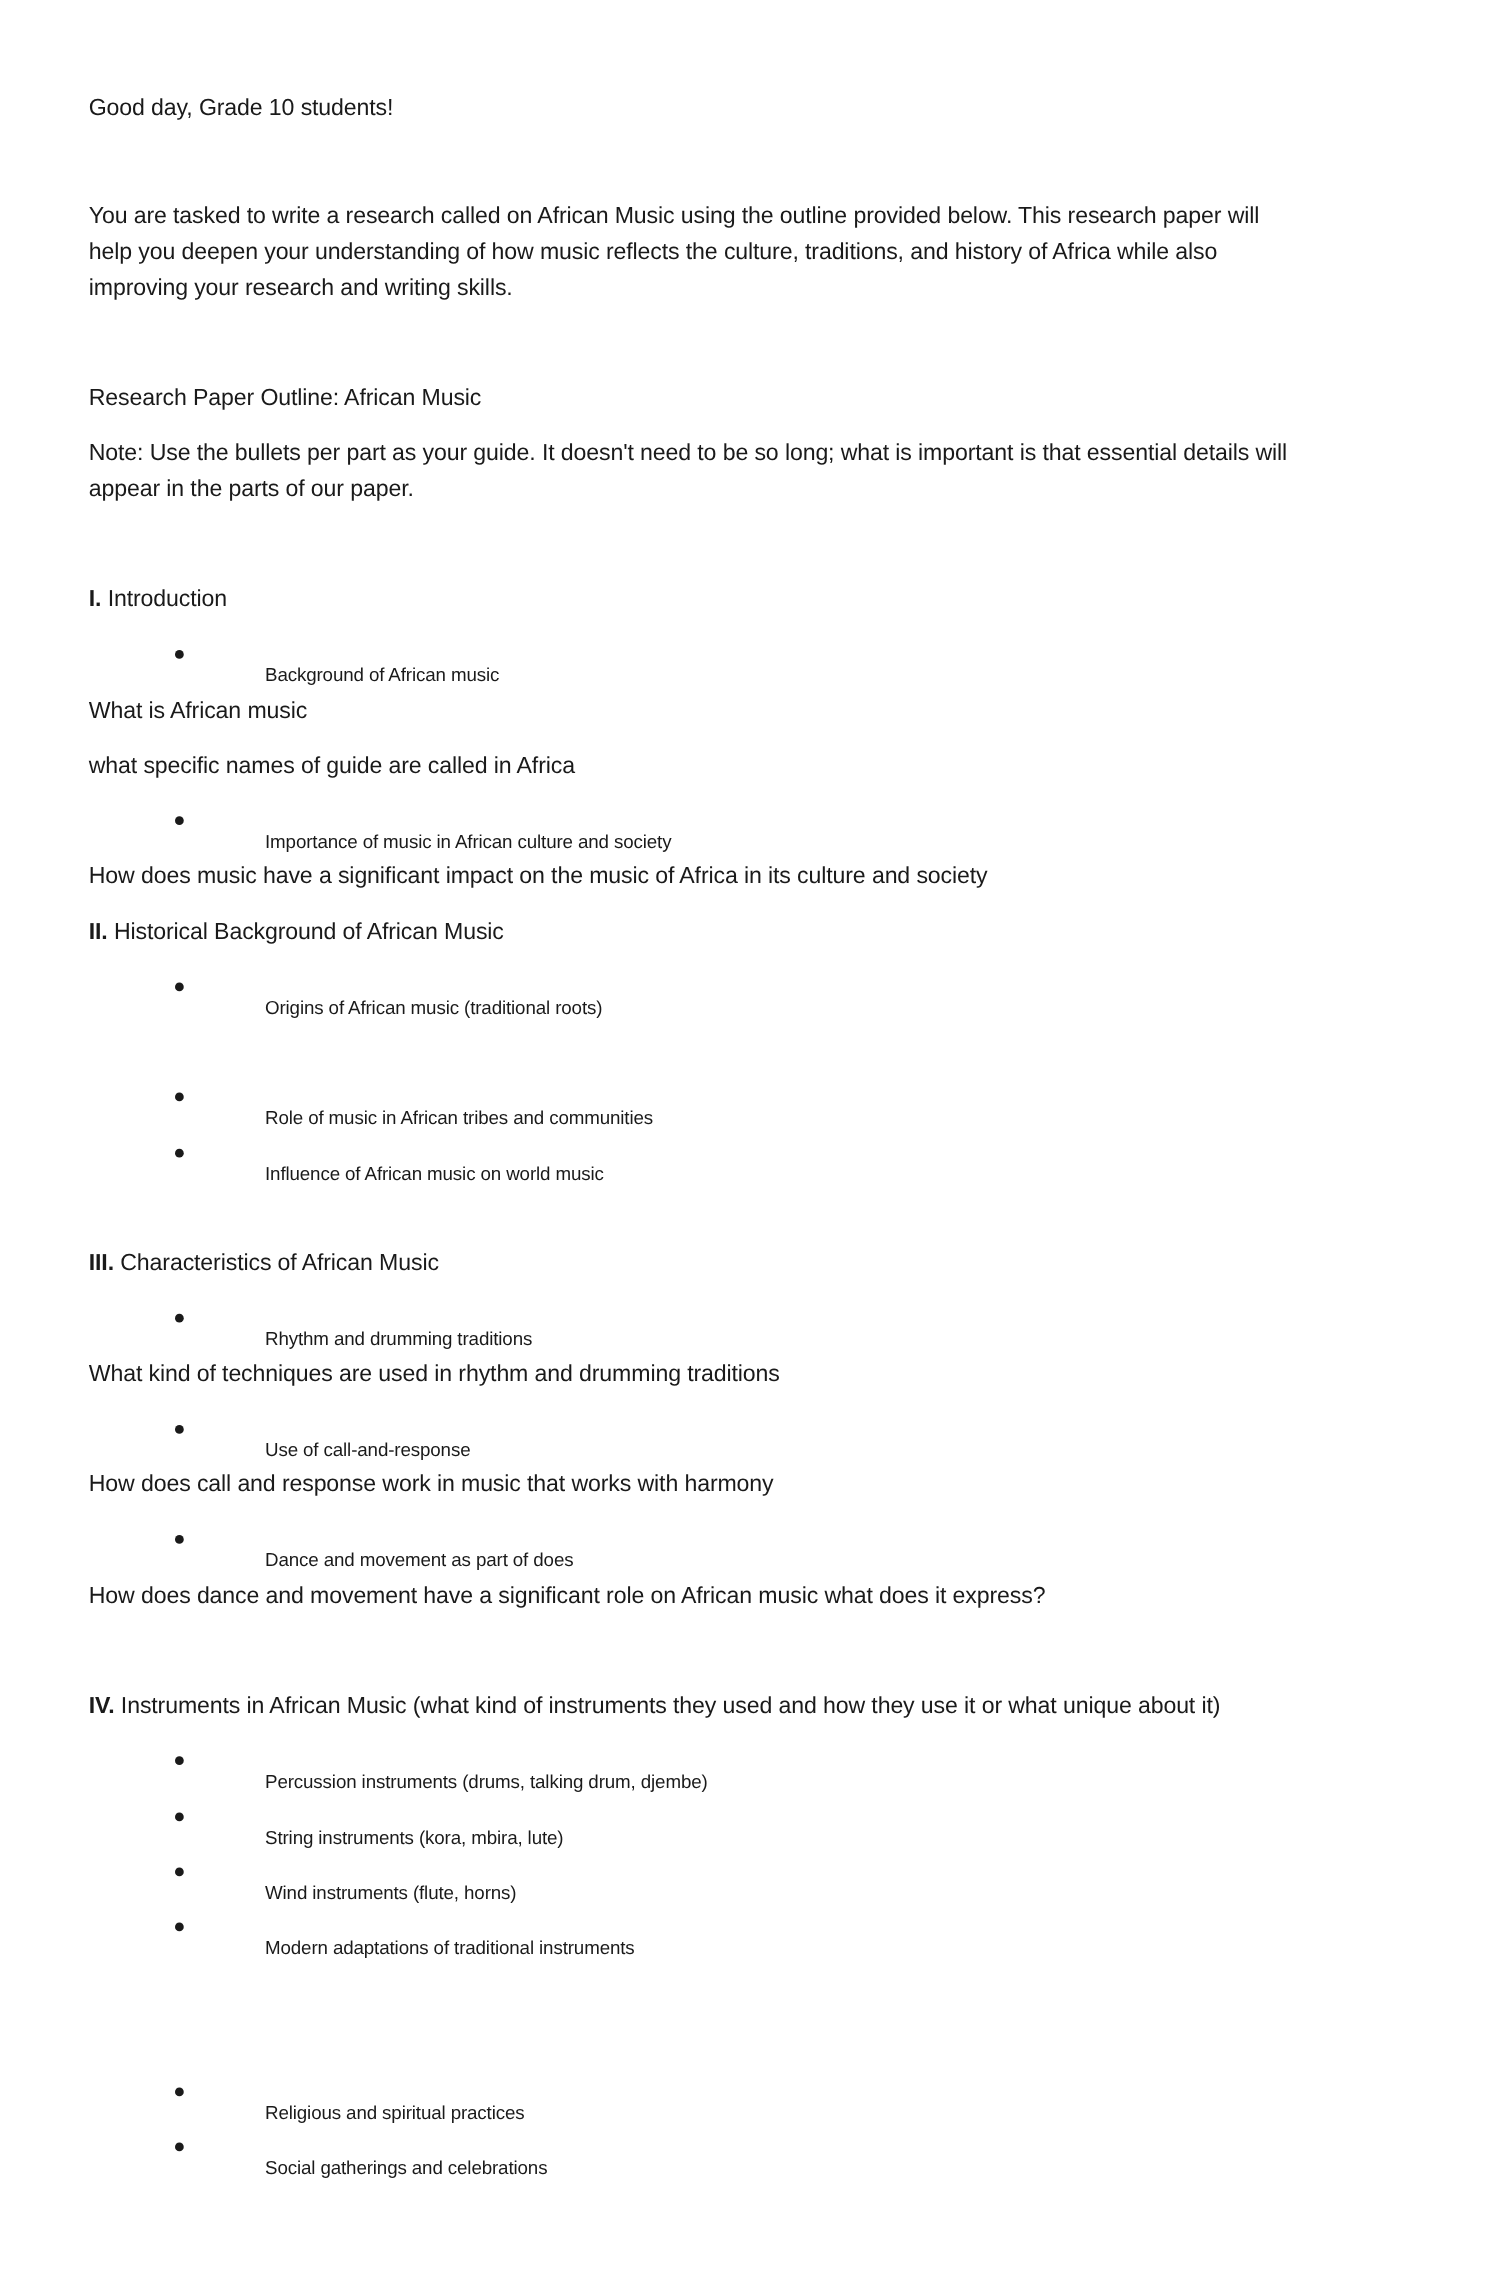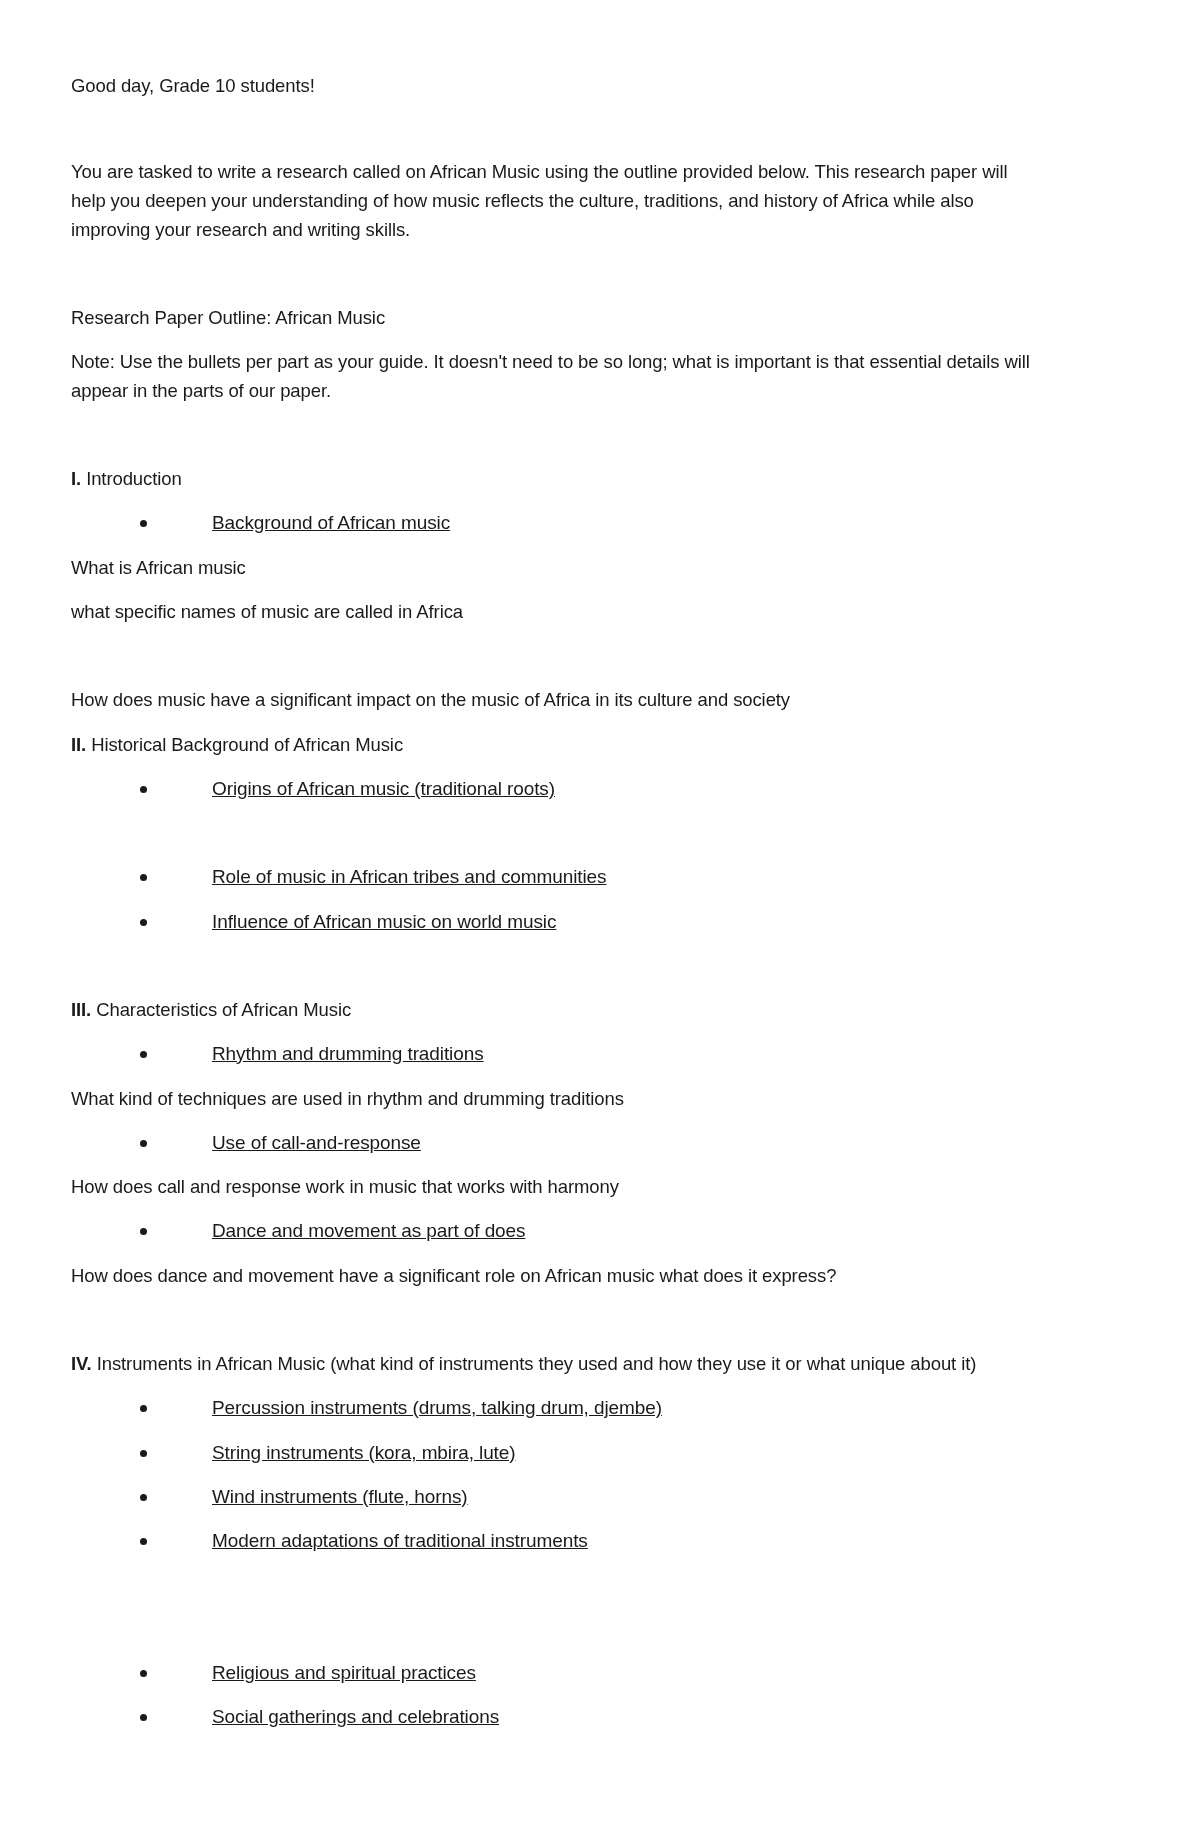--- a/index.html
+++ b/index.html
@@ -41,26 +41,25 @@
       left: 140px;
       top: 9px;
       width: 7px;
       height: 7px;
       border-radius: 50%;
       background: #1a1a1a;
     }
     .bullet-text {
       position: absolute;
       left: 212px;
-      top: 0;
-      font-size: 19px;
+      top: 18px;
+      font-size: 15px;
       line-height: 24px;
       white-space: nowrap;
       letter-spacing: -0.1px;
-      text-decoration: underline;
     }
     .roman {
       font-weight: bold;
     }
   </style>
 </head>
 <body>
 
 <div class="page">
 
@@ -77,21 +76,25 @@
 
   <div class="line" style="top:467px">
     <span class="roman">I.</span>
     <span>Introduction</span>
   </div>
   <div class="bullet-row" style="top:511px">
     <span class="bullet-dot"></span>
     <span class="bullet-text">Background of African music</span>
   </div>
   <div class="line" style="top:556px">What is African music</div>
-  <div class="line" style="top:600px">what specific names of music are called in Africa</div>
+  <div class="line" style="top:600px">what specific names of guide are called in Africa</div>
+  <div class="bullet-row" style="top:644px">
+    <span class="bullet-dot"></span>
+    <span class="bullet-text">Importance of music in African culture and society</span>
+  </div>
   <div class="line" style="top:688px">How does music have a significant impact on the music of Africa in its culture and society</div>
 
   <div class="line" style="top:733px">
     <span class="roman">II.</span>
     <span>Historical Background of African Music</span>
   </div>
   <div class="bullet-row" style="top:777px">
     <span class="bullet-dot"></span>
     <span class="bullet-text">Origins of African music (traditional roots)</span>
   </div>

